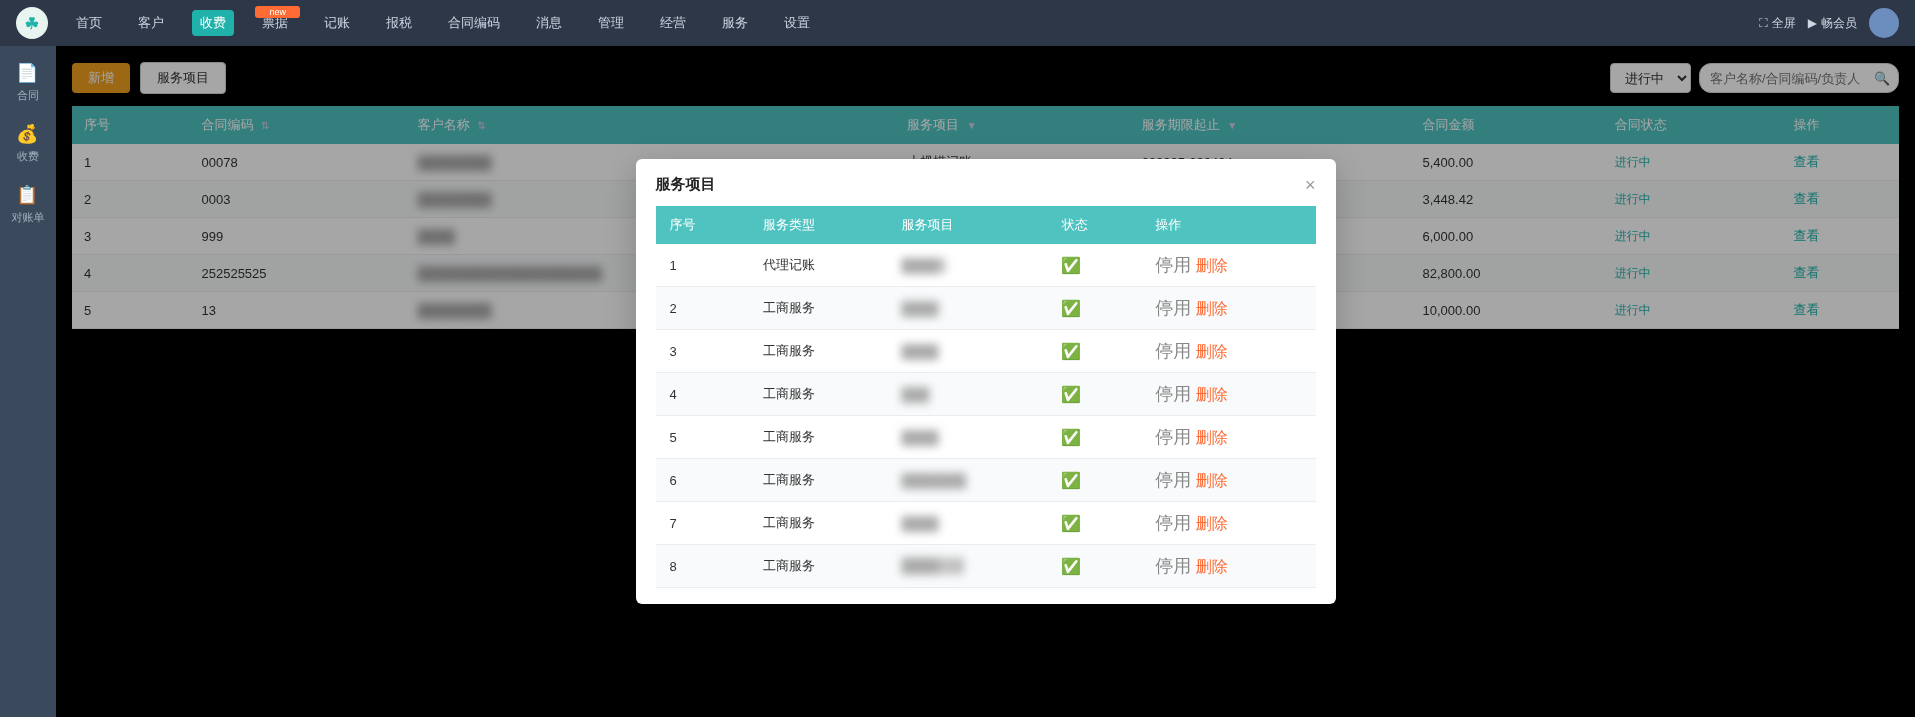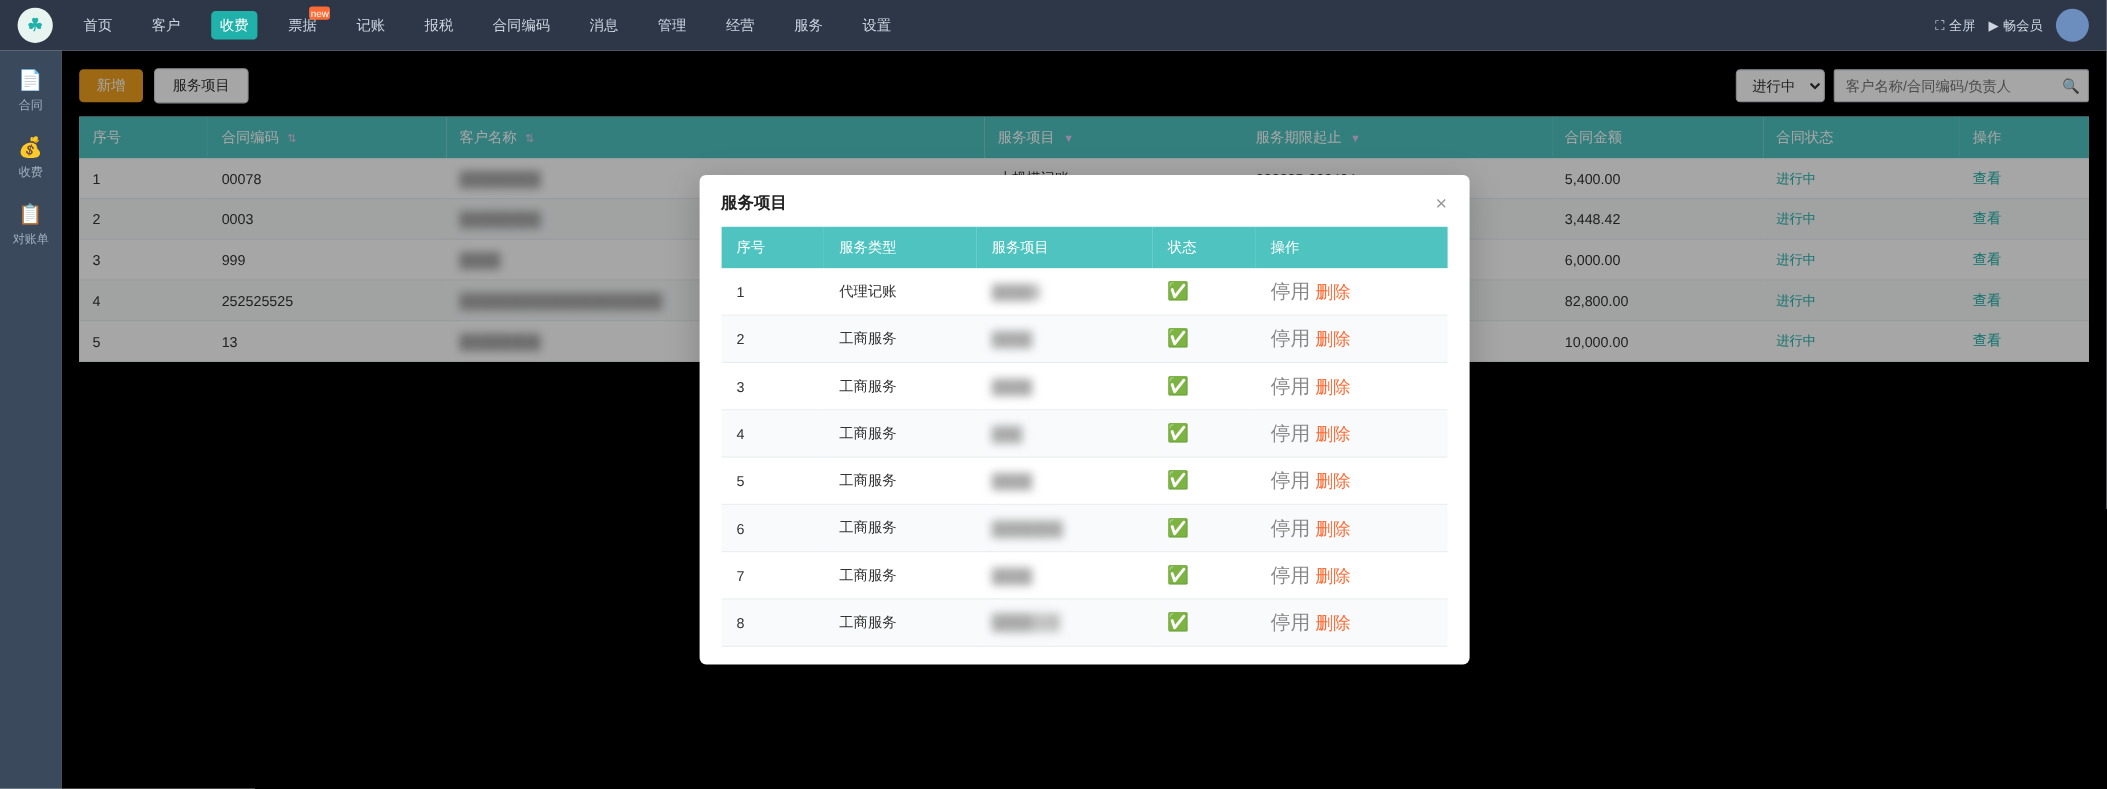--- a/index.html
+++ b/index.html
@@ -35,21 +35,21 @@
     .top-nav-item.active {
       background: #20b2aa;
       color: #fff;
     }
     .top-nav-item .badge-new {
       position: absolute;
       top: -4px; right: -4px;
       background: #ff6b35;
       color: #fff;
       font-size: 9px;
-      padding: 1px 1px;
+      padding: 1px 14px;
       border-radius: 3px;
     }
     .top-nav-right {
       margin-left: auto;
       display: flex;
       align-items: center;
       gap: 12px;
       color: #cdd5e0;
       font-size: 12px;
     }
@@ -144,27 +144,27 @@
       background: #fff;
       height: 30px;
     }
     .search-input-wrap {
       position: relative;
       display: flex;
       align-items: center;
     }
     .search-input {
       border: 1px solid #d0d5da;
-      border-radius: 2px;
+      border-radius: 12px;
       padding: 5px 30px 5px 10px;
       font-size: 13px;
       color: #333;
       background: #fff;
       height: 30px;
-      width: 232px;
+      width: 200px;
     }
     .search-icon-btn {
       position: absolute; right: 8px;
       color: #888; cursor: pointer;
     }
 
     
     .data-table {
       width: 100%;
       border-collapse: collapse;

